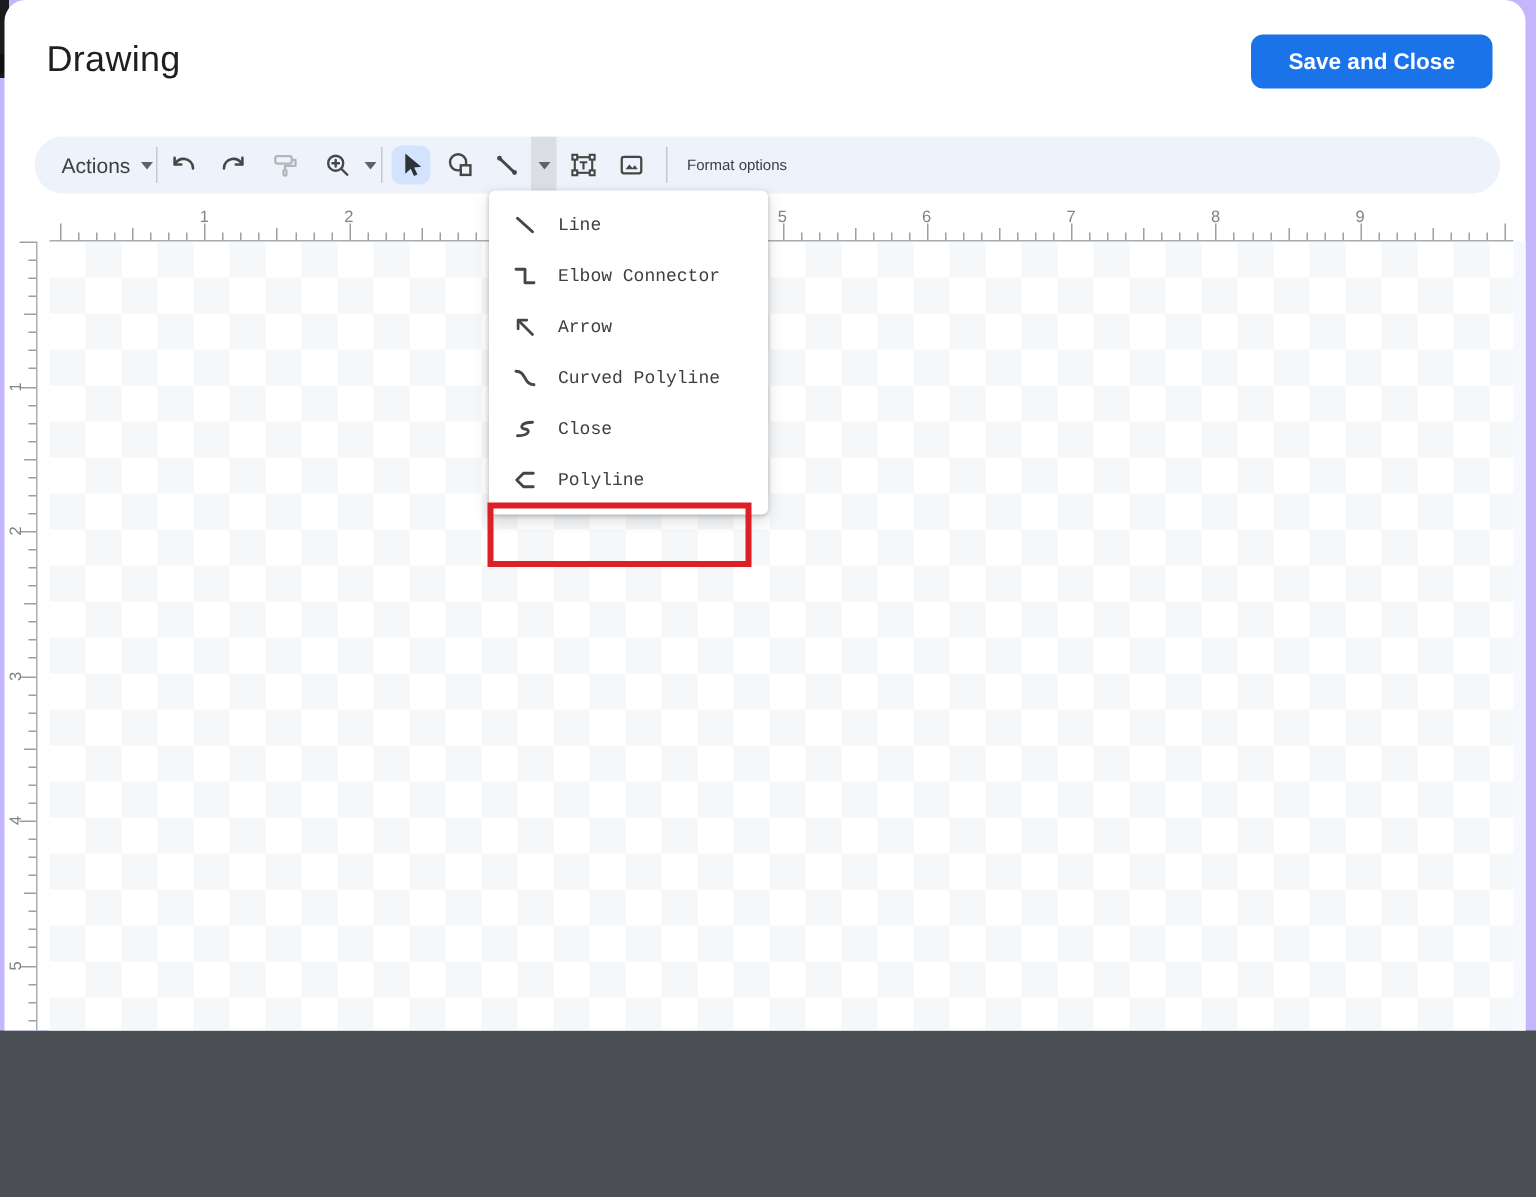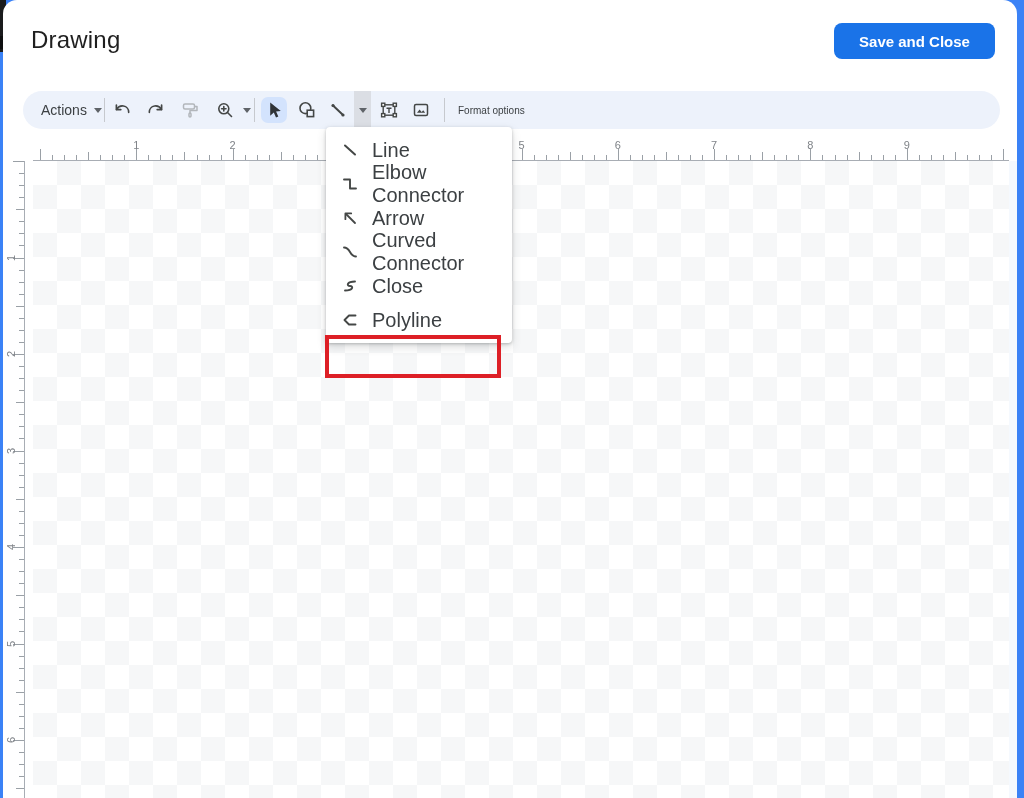--- a/index.html
+++ b/index.html
@@ -1,18 +1,18 @@
 <!DOCTYPE html>
 <html><head>
 <meta charset="utf-8">
 <style>
   * { margin:0; padding:0; box-sizing:border-box; }
   html,body { width:1024px; height:798px; }
   body { font-family:"Liberation Sans", sans-serif; background:#4b4e53; }
-  .screen { position:relative; width:1024px; height:798px; overflow:hidden; background:#3b82f6; }
+  .screen { position:relative; width:1024px; height:687px; overflow:hidden; background:#c4b5fd; }
   .corner-dark { position:absolute; left:0; top:0; width:6px; height:52px; background:#1a1b1d; }
   .notch { position:absolute; left:0; top:36px; width:8px; height:13px; background:#0e0f10; border-radius:0 3px 3px 0; }
   .dialog { position:absolute; left:3px; top:0; width:1014px; height:798px; background:#ffffff; border-radius:14px 14px 0 0; }
 
   .dlg-title { position:absolute; left:28px; top:26px; font-size:24px; color:#1f1f1f; letter-spacing:.2px; }
   .save-btn { position:absolute; left:831px; top:23px; width:161px; height:36px; border:none; border-radius:8px;
               background:#1a73e8; color:#fff; font-family:"Liberation Sans",sans-serif; font-size:15px; font-weight:700; cursor:pointer; }
 
   
   .toolbar { position:absolute; left:20px; top:91px; width:977px; height:38px; background:#edf2fb; border-radius:19px; overflow:hidden; }
@@ -41,21 +41,21 @@
   .vruler .num { position:absolute; left:-7px; width:14px; height:12px; display:flex; align-items:center; justify-content:center;
                  transform:rotate(-90deg); font-size:11px; color:#7f8388; }
 
   
   .menu { position:absolute; left:323px; top:127px; width:186px; background:#fff; border-radius:4px; padding:6px 0;
           box-shadow:0 1px 3px rgba(60,64,67,.3), 0 4px 10px rgba(60,64,67,.18); z-index:5; }
   .menu-item { height:34px; display:flex; align-items:center; padding-left:15px; gap:13px; cursor:pointer; }
   .menu-item.hl { background:#e8e9ea; }
   .mi-icon { width:18px; height:18px; }
   .mi-icon svg { display:block; width:18px; height:18px; }
-  .mi-label { font-size:20px; color:#3c4043; }
+  .mi-label { font-size:12px; color:#3c4043;font-family:Liberation Mono, monospace; }
   .anno-box { position:absolute; left:322px; top:335px; width:176px; height:43px; border:4px solid #dd1f26; z-index:6; pointer-events:none; }
 </style>
 </head>
 <body>
 
 <div class="screen">
   <div class="corner-dark"></div>
   <div class="notch"></div>
 
   <div class="dialog">
@@ -335,21 +335,21 @@
             </svg>
           </span>
     <span class="mi-label">Arrow</span>
   </div>
         <div class="menu-item">
     <span class="mi-icon">
             <svg viewBox="0 0 18 18">
               <path d="M3 4.5 C10 4.5 8 13.5 15 13.5" fill="none" stroke="#444746" stroke-width="1.9" stroke-linecap="round"></path>
             </svg>
           </span>
-    <span class="mi-label">Curved Connector</span>
+    <span class="mi-label">Curved Polyline</span>
   </div>
         <div class="menu-item">
     <span class="mi-icon">
             <svg viewBox="0 0 18 18">
               <path d="M14 4.5 C5.5 4.5 5.5 9 9 9 C12.5 9 12.5 13.5 4 13.5" fill="none" stroke="#444746" stroke-width="1.9" stroke-linecap="round"></path>
             </svg>
           </span>
     <span class="mi-label">Close</span>
   </div>
         <div class="menu-item">

